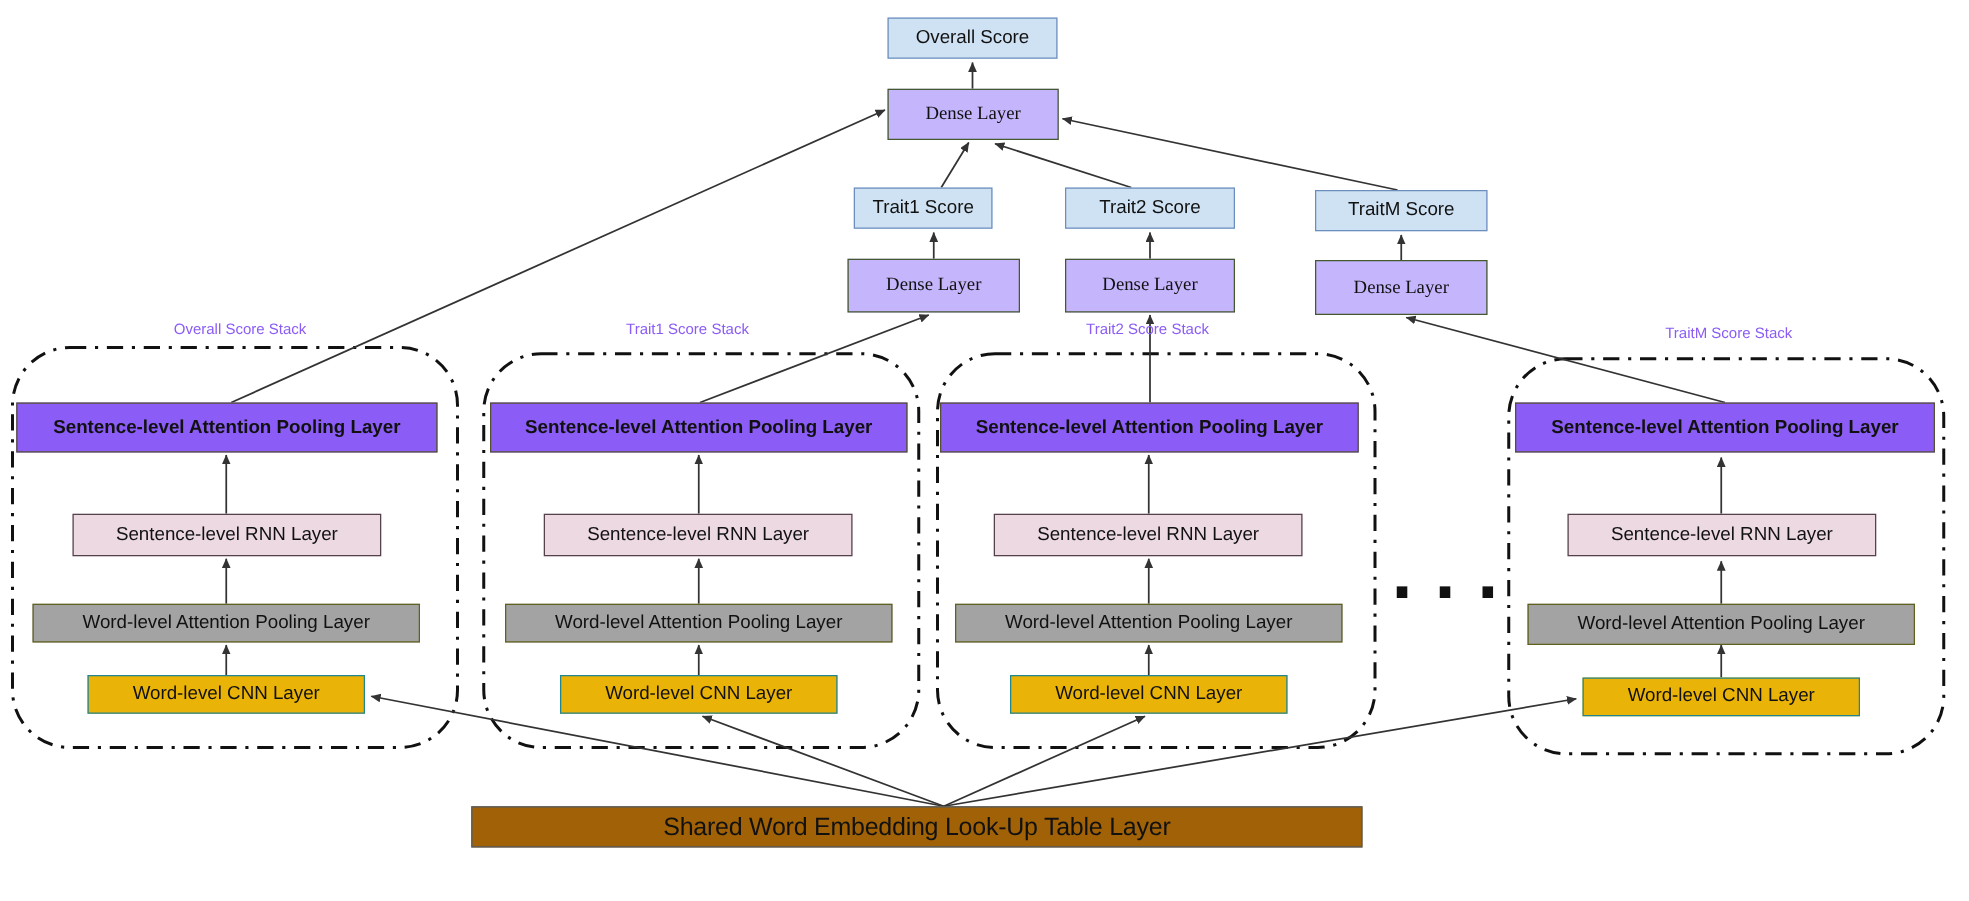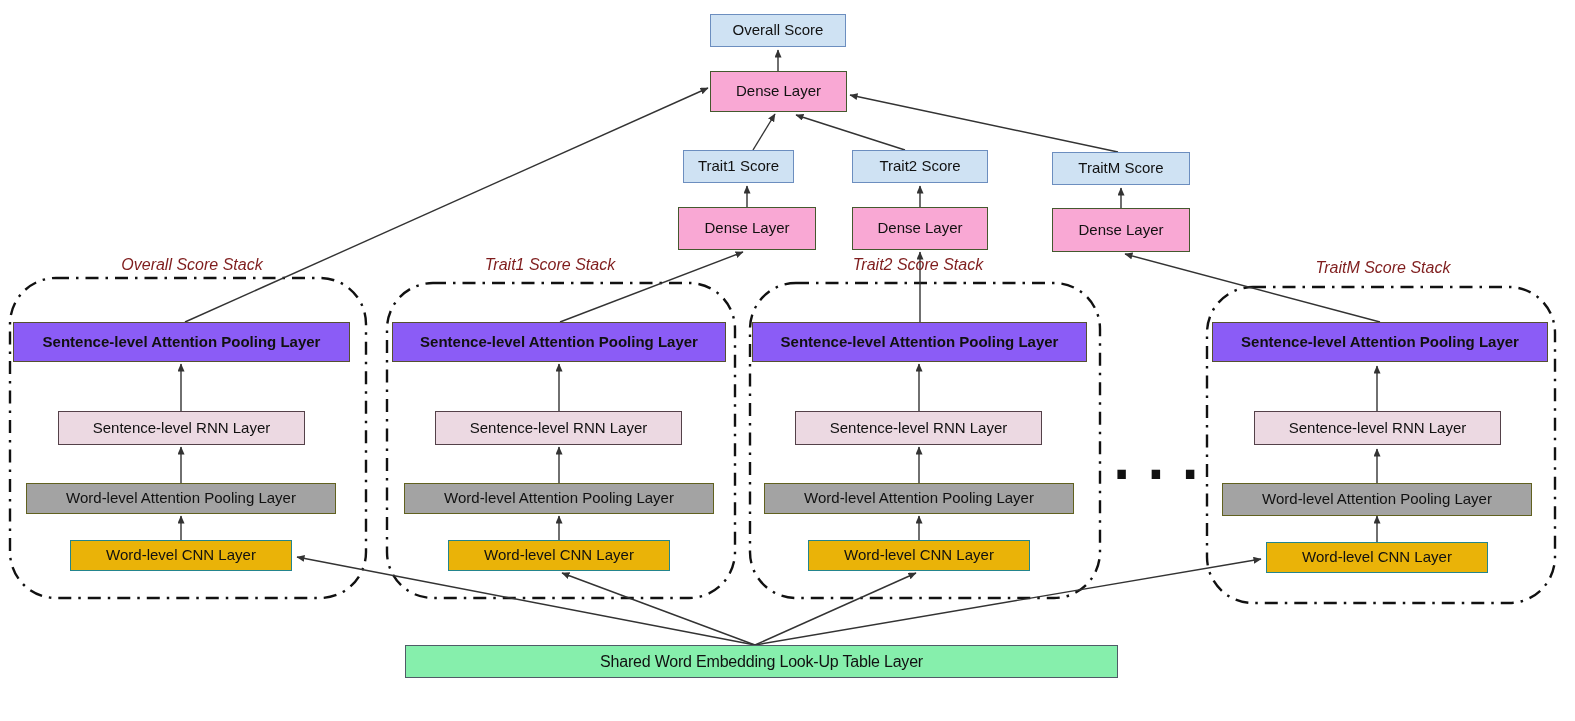--- a/index.html
+++ b/index.html
@@ -13,29 +13,29 @@
     padding-left:35px;
   }
   #wires{position:absolute;left:0;top:0;width:1575px;height:721px;}
   .box{
     position:absolute;box-sizing:border-box;
     display:flex;align-items:center;justify-content:center;
     font-size:15px;line-height:1.1;text-align:center;
     border:1.6px solid #3a3a3a;background:#fff;white-space:nowrap;
   }
   .blue  {background:#cfe2f3;border-color:#6c8ebf;}
-  .green {background:#f9a8d4;border-color:#44592e;}
+  .green {background:#c4b5fd;border-color:#44592e;font-family:Liberation Serif, serif;}
   .cream {background:#8b5cf6;border-color:#555031;font-weight:bold;}
   .pink  {background:#ecd9e2;border-color:#544149;}
   .yellow{background:#a3a3a3;border-color:#61611f;}
   .cyan  {background:#eab308;border-color:#23858d;}
-  .embed {background:#86efac;border-color:#4f5b66;font-size:16px;letter-spacing:-0.2px;margin-left:28px;}
+  .embed {background:#a16207;border-color:#4f5b66;font-size:20px;letter-spacing:-0.2px;}
   .stack-label{
     position:absolute;width:260px;text-align:center;
-    font-size:16px;color:#7f1d1d;white-space:nowrap;font-style:italic;
+    font-size:12px;color:#8b5cf6;white-space:nowrap;
   }
   .dots{
     position:absolute;left:1106px;top:441px;width:66px;
     font-size:52px;font-weight:900;letter-spacing:3px;
     color:#111;text-align:center;line-height:0.8;
     font-family:"DejaVu Sans Mono","Liberation Mono",monospace;
   }
 </style>
 </head>
 <body>

